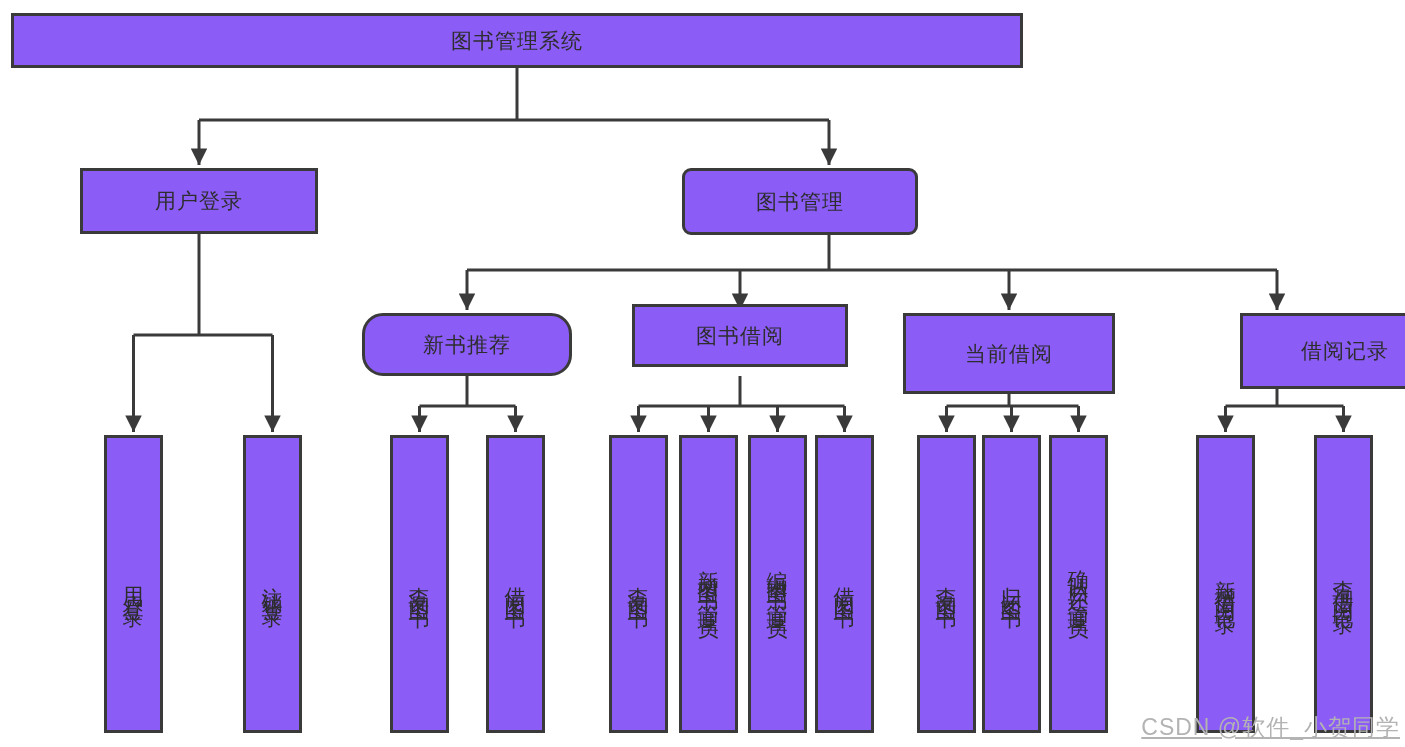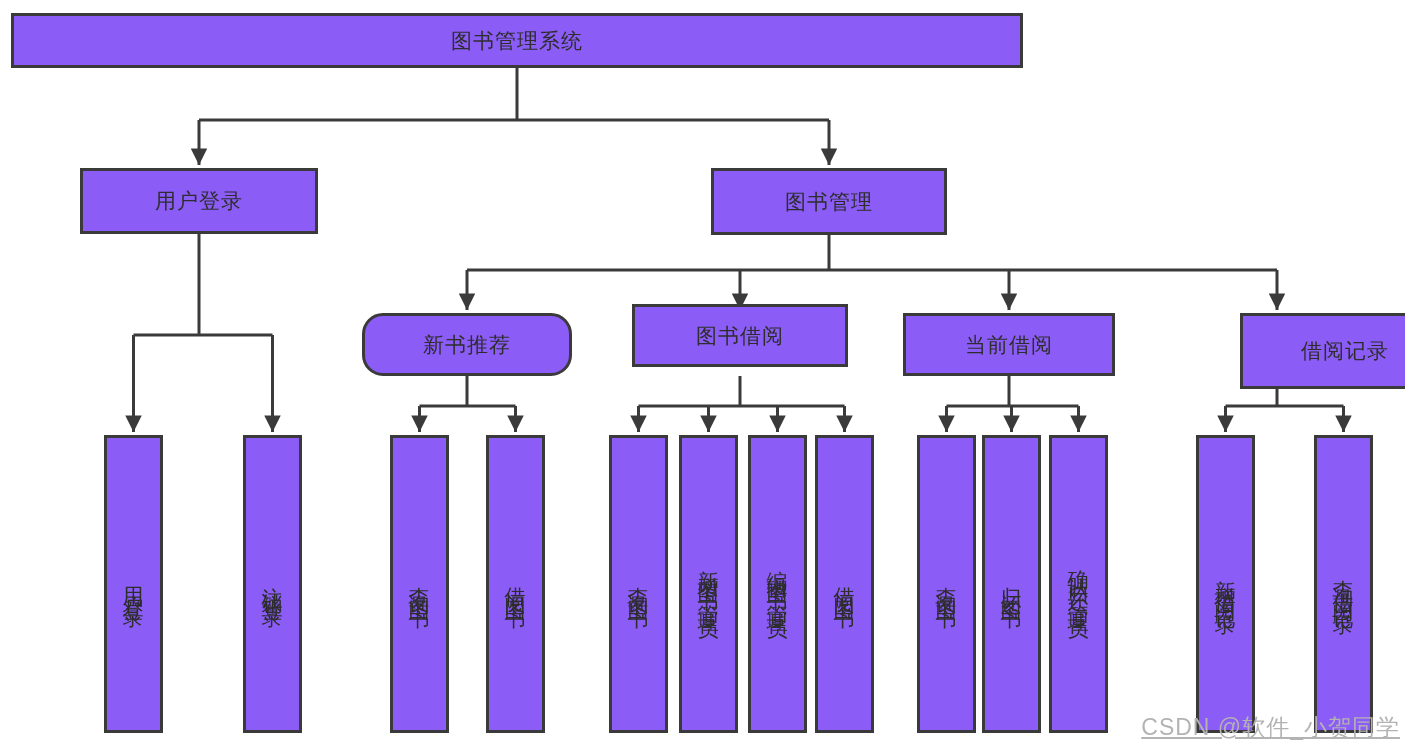--- a/index.html
+++ b/index.html
@@ -42,25 +42,25 @@
     writing-mode: vertical-rl;
     text-orientation: mixed;
     font-size: 21px;
     letter-spacing: 7px;
     line-height: 1;
   }
   
   .n-root      { left: 11px;  top: 13px;  width: 1012px; height: 55px; }
   
   .n-userlogin { left: 80px;  top: 168px; width: 238px;  height: 66px; }
-  .n-bookmgmt  { left: 711px; top: 168px; width: 236px;  height: 67px; }
+  .n-bookmgmt  { left: 682px; top: 168px; width: 236px;  height: 67px; border-radius: 9px; }
   
   .n-newrec    { left: 362px; top: 313px; width: 210px;  height: 63px; border-radius: 21px; }
   .n-borrow    { left: 632px; top: 304px; width: 216px;  height: 63px; }
-  .n-current   { left: 903px; top: 313px; width: 212px;  height: 63px; }
+  .n-current   { left: 903px; top: 313px; width: 212px;  height: 81px; }
   .n-records   { left: 1240px;top: 313px; width: 210px;  height: 76px; }
   
   .leaf { top: 435px; width: 59px; height: 298px; }
   .l-1  { left: 104px; }
   .l-2  { left: 243px; }
   .l-3  { left: 390px; }
   .l-4  { left: 486px; }
   .l-5  { left: 609px; }
   .l-6  { left: 679px; }
   .l-7  { left: 748px; }

